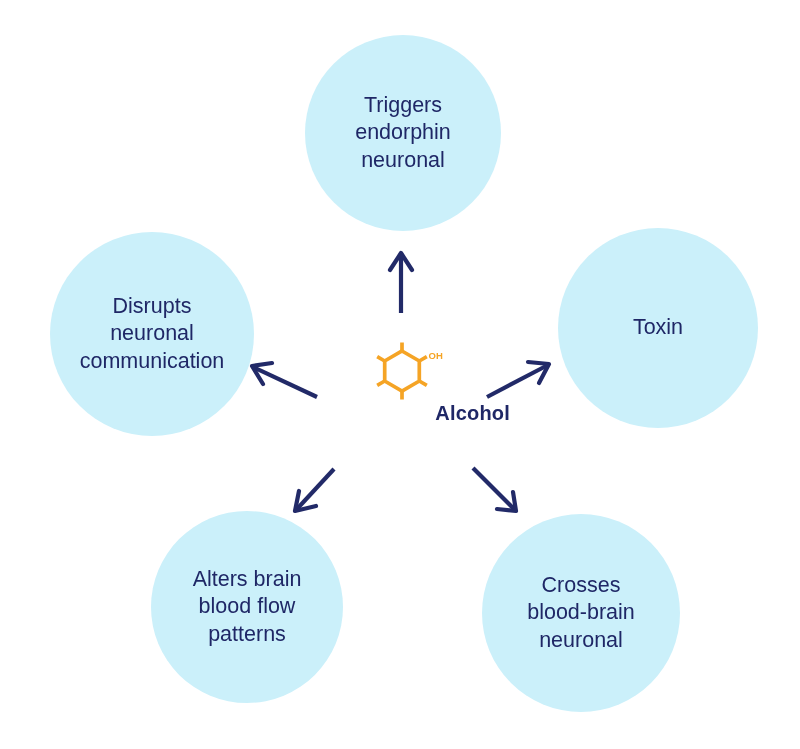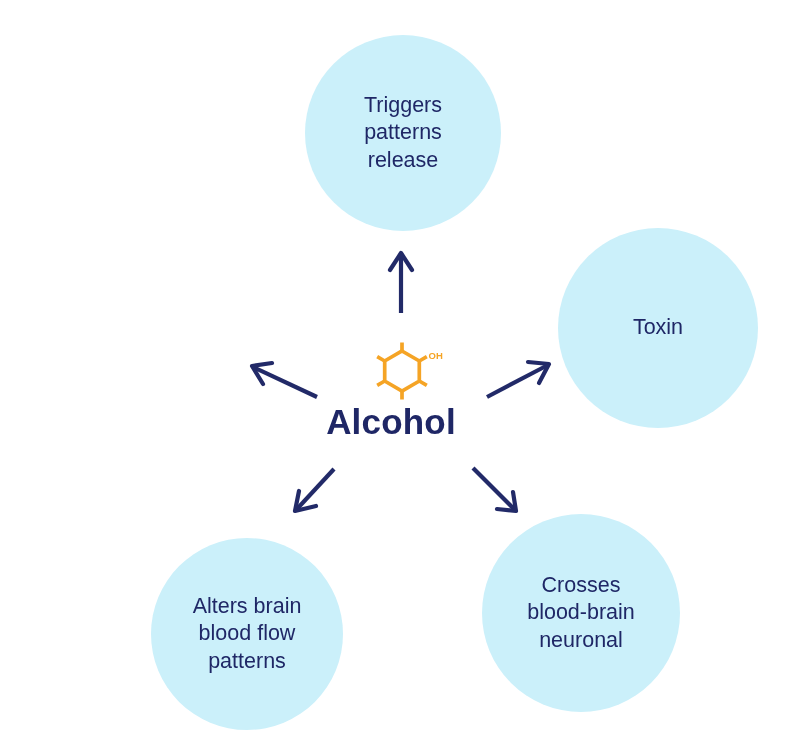--- a/index.html
+++ b/index.html
@@ -40,21 +40,21 @@
     align-items: center;
     justify-content: center;
     text-align: center;
     color: #1F2766;
     font-size: 21.5px;
     line-height: 1.26;
   }
   .node-top          { left: 305px; top: 35px;  width: 196px; height: 196px; }
   .node-left         { left: 50px;  top: 232px; width: 204px; height: 204px; }
   .node-right        { left: 558px; top: 228px; width: 200px; height: 200px; }
-  .node-bottom-left  { left: 151px; top: 538px; width: 192px; height: 192px; }
+  .node-bottom-left  { left: 151px; top: 511px; width: 192px; height: 192px; }
   .node-bottom-right { left: 482px; top: 514px; width: 198px; height: 198px; }
 
   .node-top .node-label          { width: 150px; }
   .node-left .node-label         { width: 158px; }
   .node-right .node-label        { width: auto; text-align: right;  }
   .node-bottom-left .node-label  { width: 140px; }
   .node-bottom-right .node-label { width: 134px; }
 
   .molecule {
     position: absolute;
@@ -70,26 +70,26 @@
     stroke-linejoin: miter;
   }
   .molecule text {
     fill: #F5A425;
     font-family: "Liberation Sans", sans-serif;
     font-size: 9.5px;
     font-weight: bold;
   }
   .center-title {
     position: absolute;
-    left: 291px;
+    left: 310px;
     top: 402px;
     width: 200px;
-    text-align: center;
+    text-align: right;
     color: #1F2766;
-    font-size: 35px;
+    font-size: 20px;
     font-weight: bold;
     letter-spacing: 0.2px;
   }
 </style>
 </head>
 <body>
 
 <div class="canvas">
 
   <svg class="arrows" viewBox="0 0 800 749">
@@ -109,23 +109,26 @@
       <path class="shaft" d="M334,469 L297,509"></path>
       <path class="head" d="M299,491 L295,511 L316,506"></path>
     </g>
     <g>
       <path class="shaft" d="M473,468 L514,509"></path>
       <path class="head" d="M513,492 L516,511 L497,509"></path>
     </g>
   </svg>
 
   <div class="node node-top">
-    <span class="node-label">Triggers patterns release</span>
+    <span class="node-label">Triggers endorphin neuronal</span>
   </div>
 
+  <div class="node node-left">
+    <span class="node-label">Disrupts neuronal communication</span>
+  </div>
 
   <div class="node node-right">
     <span class="node-label">Toxin</span>
   </div>
 
   <div class="node node-bottom-left">
     <span class="node-label">Alters brain blood flow patterns</span>
   </div>
 
   <div class="node node-bottom-right">

